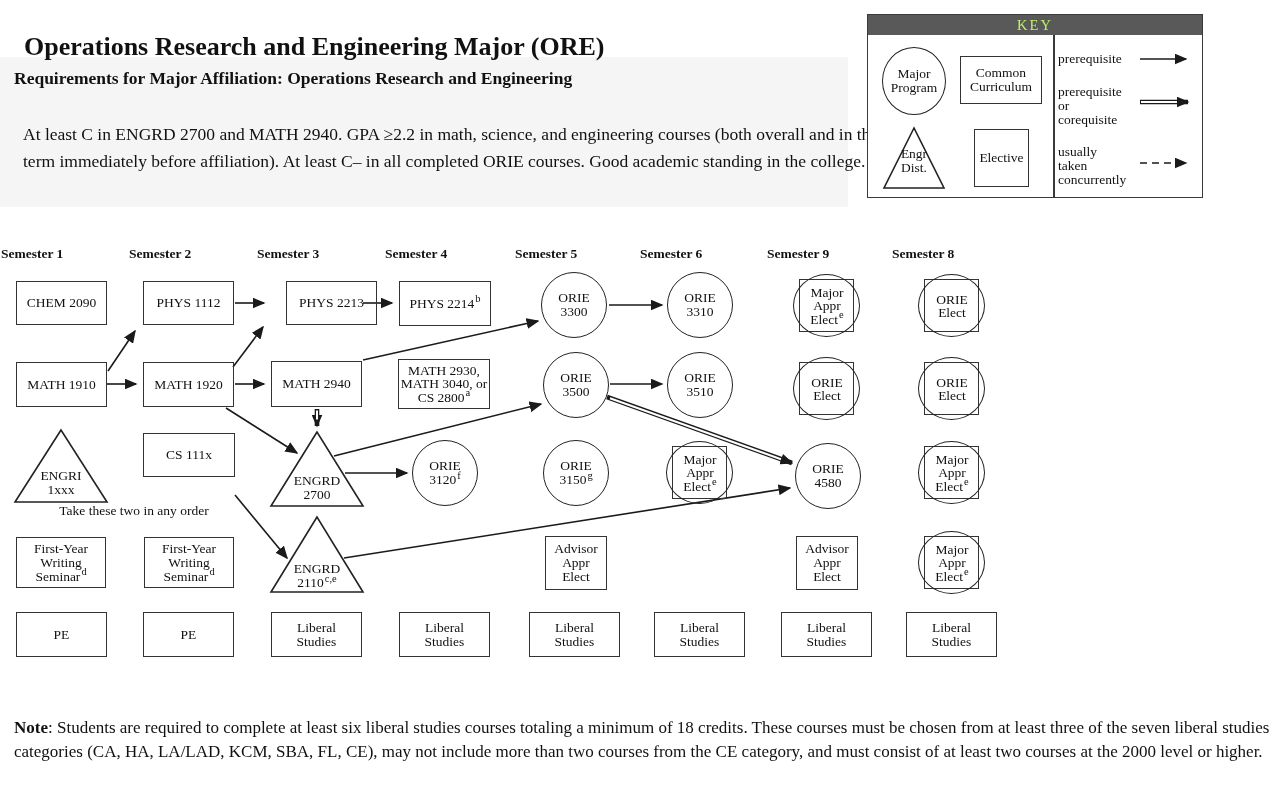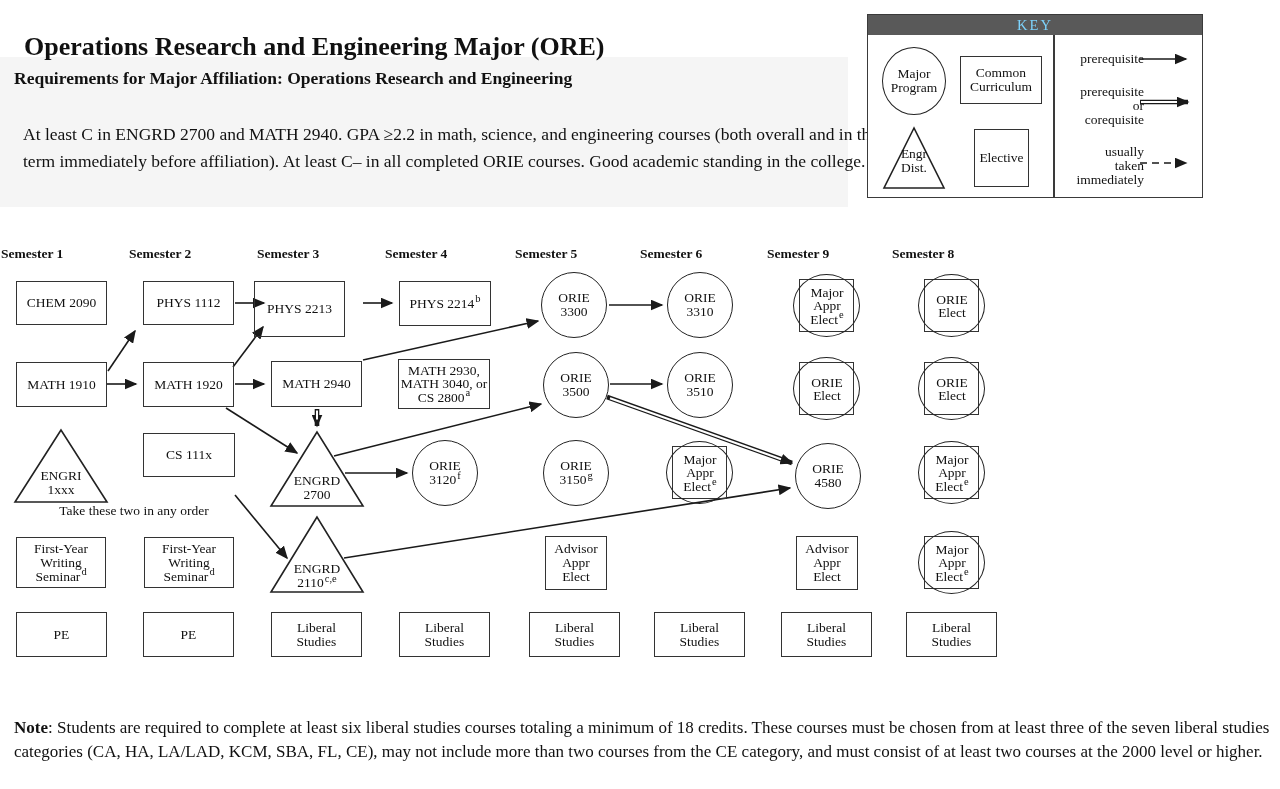--- a/index.html
+++ b/index.html
@@ -7,30 +7,30 @@
        font-family:"Liberation Serif","DejaVu Serif",serif;color:#111;overflow:hidden}
   .band{position:absolute;left:0;top:57px;width:848px;height:150px;background:#f5f5f5;z-index:0}
   .title{position:absolute;left:14px;top:22px;margin:10px;font-size:26px;font-weight:bold;z-index:2}
   .subtitle{position:absolute;left:14px;top:68px;margin:0;font-size:17.5px;font-weight:bold;z-index:2}
   .bodytext{position:absolute;left:14px;top:112px;width:858px;margin:9px;font-size:17.5px;line-height:26.5px;z-index:2}
   .notetext{position:absolute;left:14px;top:716px;width:1256px;margin:0;font-size:17px;line-height:24px;z-index:2}
 
   
   .key{position:absolute;left:867px;top:14px;width:336px;height:184px;border:1.6px solid #3a3a3a;
        background:#fff;box-sizing:border-box;z-index:3}
-  .key-hd{height:20px;background:#595959;color:#7dd3fc;text-align:center;font-size:14.5px;
+  .key-hd{height:20px;background:#595959;color:#bef264;text-align:center;font-size:14.5px;
           letter-spacing:2px;line-height:20px}
   .key-div{position:absolute;left:185px;top:20px;bottom:0;width:1.6px;background:#3a3a3a}
   .key-el{position:absolute;box-sizing:border-box;display:flex;flex-direction:column;align-items:center;
           justify-content:center;text-align:center;font-size:13.5px;line-height:14px}
   .key-circle{left:14px;top:32px;width:64px;height:68px;border:1.5px solid #222;border-radius:50%}
   .key-rect{left:92px;top:41px;width:82px;height:48px;border:1.5px solid #333}
   .key-square{left:106px;top:114px;width:55px;height:58px;border:1.5px solid #333}
   .key-tri-txt{position:absolute;left:14px;top:132px;width:64px;text-align:center;font-size:13.5px;line-height:14px}
-  .key-lab{position:absolute;text-align:right;font-size:13.5px;line-height:14px}
+  .key-lab{position:absolute;text-align:left;font-size:13.5px;line-height:14px}
   .ksvg{position:absolute;left:0;top:0;width:336px;height:184px;pointer-events:none}
 
   
   .sem{position:absolute;width:120px;top:246px;font-weight:bold;font-size:13.5px;z-index:2}
   .nd{position:absolute;box-sizing:border-box;display:flex;flex-direction:column;align-items:center;
       justify-content:center;text-align:center;font-size:13.5px;line-height:14px;z-index:2}
   .rect{border:1.5px solid #333}
   .circ{border:1.5px solid #222;border-radius:50%}
   .ln{display:block}
   sup{font-size:10.5px;line-height:0;margin-left:1px}
@@ -87,21 +87,21 @@
   </div>
   <div class="key-lab" style="left:190px;top:37px;width:86px">prerequisite</div>
   <div class="key-lab" style="left:190px;top:70px;width:86px">
     <span class="ln">prerequisite</span>
     <span class="ln">or</span>
     <span class="ln">corequisite</span>
   </div>
   <div class="key-lab" style="left:190px;top:130px;width:86px">
     <span class="ln">usually</span>
     <span class="ln">taken</span>
-    <span class="ln">immediately</span>
+    <span class="ln">concurrently</span>
   </div>
 </div>
 
 <div class="sem" style="left:1px">Semester 1</div>
 <div class="sem" style="left:129px">Semester 2</div>
 <div class="sem" style="left:257px">Semester 3</div>
 <div class="sem" style="left:385px">Semester 4</div>
 <div class="sem" style="left:515px">Semester 5</div>
 <div class="sem" style="left:640px">Semester 6</div>
 <div class="sem" style="left:767px">Semester 9</div>
@@ -137,21 +137,21 @@
     <line x1="610" y1="398.2" x2="781" y2="459.2"></line>
   </g>
 </svg>
 
 <div class="nd rect" style="left:16px;top:281px;width:91px;height:44px">
   <span class="ln">CHEM 2090</span>
 </div>
 <div class="nd rect" style="left:143px;top:281px;width:91px;height:44px">
   <span class="ln">PHYS 1112</span>
 </div>
-<div class="nd rect" style="left:254px;top:281px;width:91px;height:56px">
+<div class="nd rect" style="left:286px;top:281px;width:91px;height:44px">
   <span class="ln">PHYS 2213</span>
 </div>
 <div class="nd rect" style="left:399px;top:281px;width:92px;height:45px">
   <span class="ln"><span>PHYS 2214</span><sup>b</sup></span>
 </div>
 <div class="nd circ" style="left:541px;top:272px;width:66px;height:66px">
   <span class="ln">ORIE</span>
   <span class="ln">3300</span>
 </div>
 <div class="nd circ" style="left:667px;top:272px;width:66px;height:66px">

